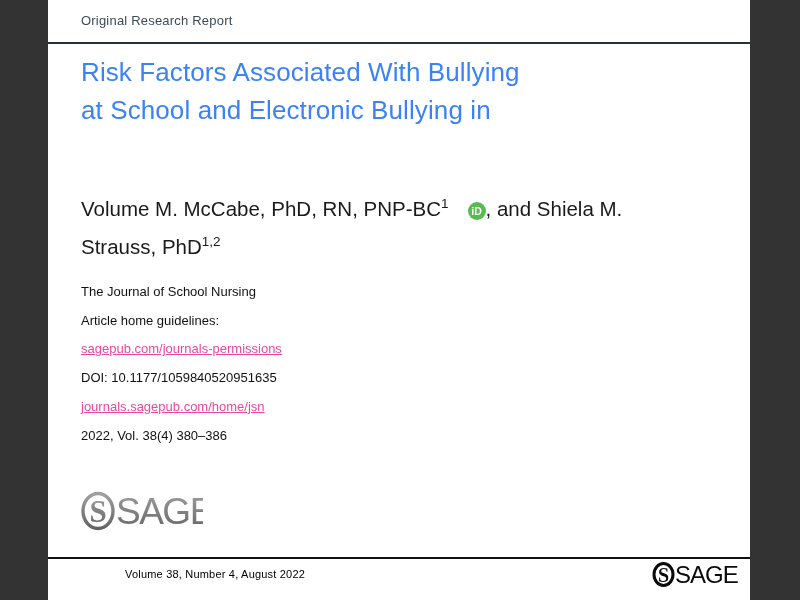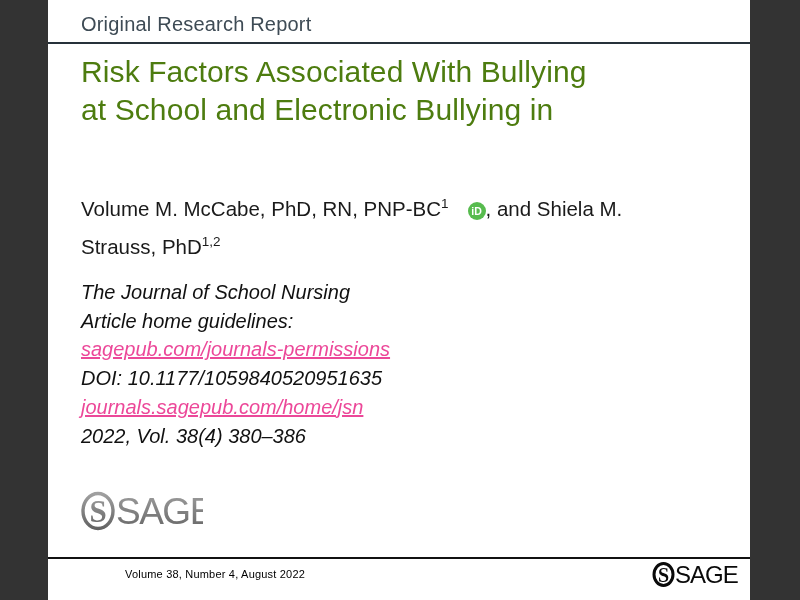--- a/index.html
+++ b/index.html
@@ -1,32 +1,32 @@
 <!DOCTYPE html>
 <html><head>
 <meta charset="utf-8">
 <style>
   html,body{margin:0;padding:0;}
   body{width:800px;height:600px;overflow:hidden;font-family:"Liberation Sans",sans-serif;}
   .stage{position:relative;width:800px;height:600px;background:#333333;}
   .page{position:absolute;left:48px;top:0;width:702px;height:600px;background:#ffffff;}
 
-  .kicker{position:absolute;left:33px;top:13px;font-size:20px;color:#3e4b55;letter-spacing:.2px;}
+  .kicker{position:absolute;left:33px;top:13px;font-size:13px;color:#3e4b55;letter-spacing:.2px;}
   .rule-top{position:absolute;left:0;top:42px;width:702px;height:2px;background:#26313a;}
 
-  .title{position:absolute;left:33px;top:53px;font-size:30px;line-height:38px;color:#4d7c0f;font-weight:400;letter-spacing:.1px;}
+  .title{position:absolute;left:33px;top:53px;font-size:26px;line-height:38px;color:#3b82f6;font-weight:400;letter-spacing:.1px;}
   .title span{display:block;white-space:nowrap;}
 
   .authors{position:absolute;left:33px;top:190px;font-size:20.5px;line-height:38px;color:#1a1a1a;}
   .sup{font-size:13.5px;position:relative;top:-8px;line-height:0;}
   .orcid{display:inline-block;width:18px;height:18px;border-radius:50%;background:#57bb4e;color:#fff;
          font-size:10.5px;font-weight:bold;text-align:center;line-height:18px;margin-left:19px;
          vertical-align:1px;letter-spacing:0;}
 
-  .meta{position:absolute;left:33px;top:278px;font-size:20px;line-height:28.7px;color:#111;font-style:italic;}
+  .meta{position:absolute;left:33px;top:278px;font-size:13px;line-height:28.7px;color:#111;}
   .meta a{color:#ec4899;text-decoration:underline;cursor:pointer;}
 
   .logo-gray{position:absolute;left:31px;top:489px;}
   .logo-footer{position:absolute;right:4px;top:561px;}
 
   .rule-bottom{position:absolute;left:0;top:557px;width:702px;height:2px;background:#111;}
   .footer-issue{position:absolute;left:37px;top:568px;font-size:11px;color:#000;letter-spacing:.2px;margin-left:40px;}
 </style>
 </head>
 <body>

